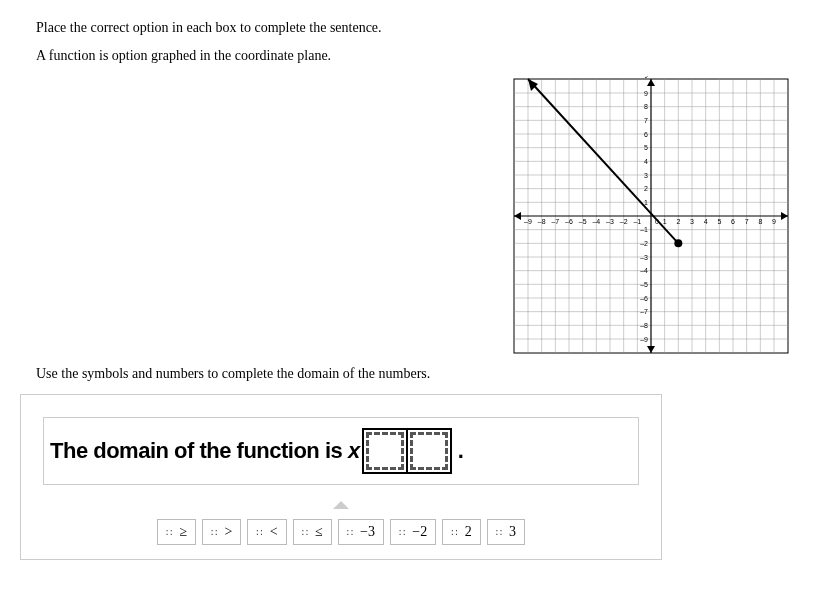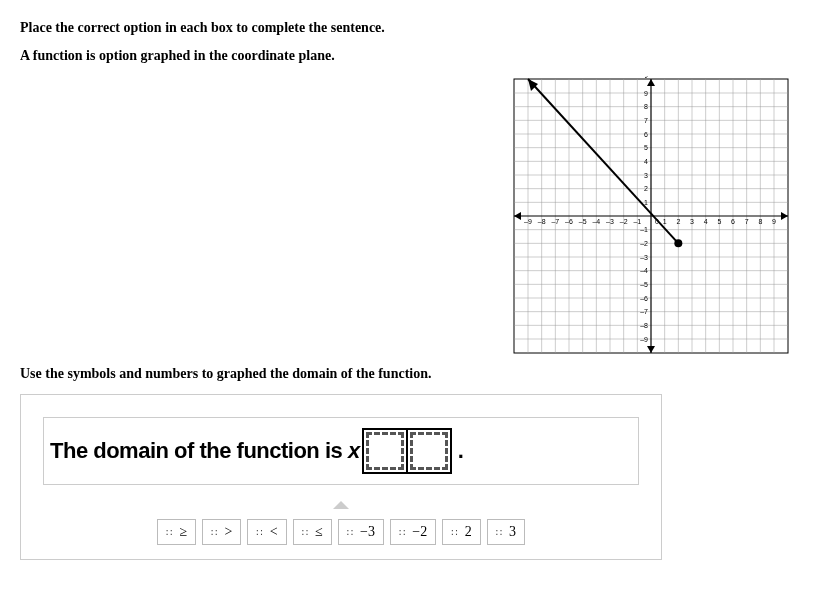--- a/index.html
+++ b/index.html
@@ -4,22 +4,23 @@
 <style>
   body {
     font-family: Georgia, 'Times New Roman', serif;
     margin: 0;
     padding: 20px 20px 0 20px;
     font-size: 14px;
     color: #000;
     width: 781px;
   }
   .instruction {
-    font-weight: bold;
+    font-weight: normal;
     margin-bottom: 12px;
+    margin-left: 16px;
   }
   .graph-row {
     display: flex;
     justify-content: flex-end;
     margin: 10px 0;
     padding-right: 10px;
   }
   .graph-box {
     width: 280px;
     height: 280px;
@@ -212,21 +213,21 @@
       <text x="282" y="142" font-size="10" font-style="italic" font-family="Times" fill="#000">x</text>
       <text x="137" y="0" font-size="10" font-style="italic" font-family="Times" fill="#000" text-anchor="middle">y</text>
 
       <line x1="17" y1="3" x2="167.33" y2="167.33" stroke="#000" stroke-width="2"></line>
       <polygon points="17,3 27,8 20,15" fill="#000"></polygon>
       <circle cx="167.33" cy="167.33" r="4" fill="#000"></circle>
     </svg>
   </div>
 </div>
 
-<div class="instruction">Use the symbols and numbers to graphed the domain of the function.</div>
+<div class="instruction">Use the symbols and numbers to complete the domain of the numbers.</div>
 
 <div class="answer-area">
   <div class="sentence-box">
     <span class="sentence-text"><span>The domain of the function is </span><span class="ital">x</span></span>
     <span class="drop-slot"></span>
     <span class="drop-slot"></span>
     <span class="period">.</span>
   </div>
   <div class="options-row">
     <div class="option-tile">

